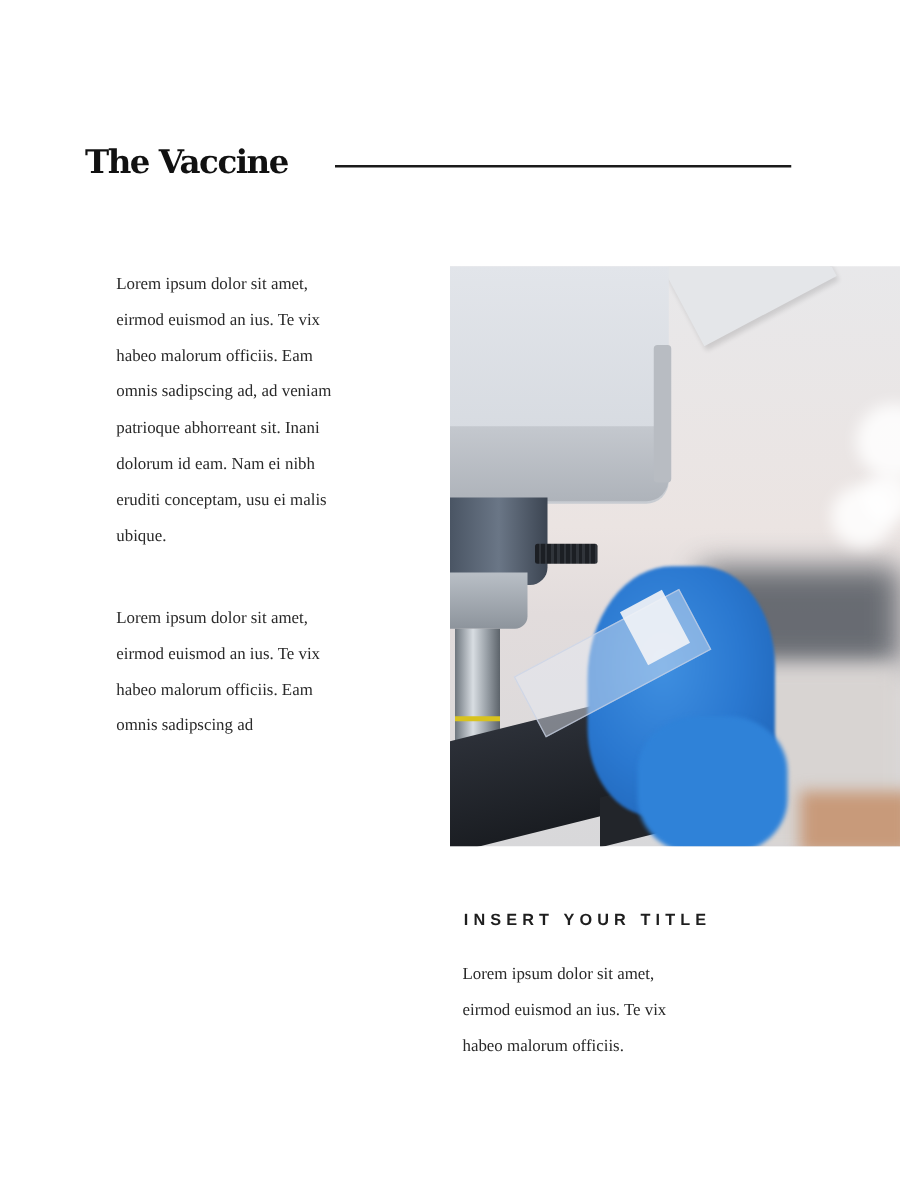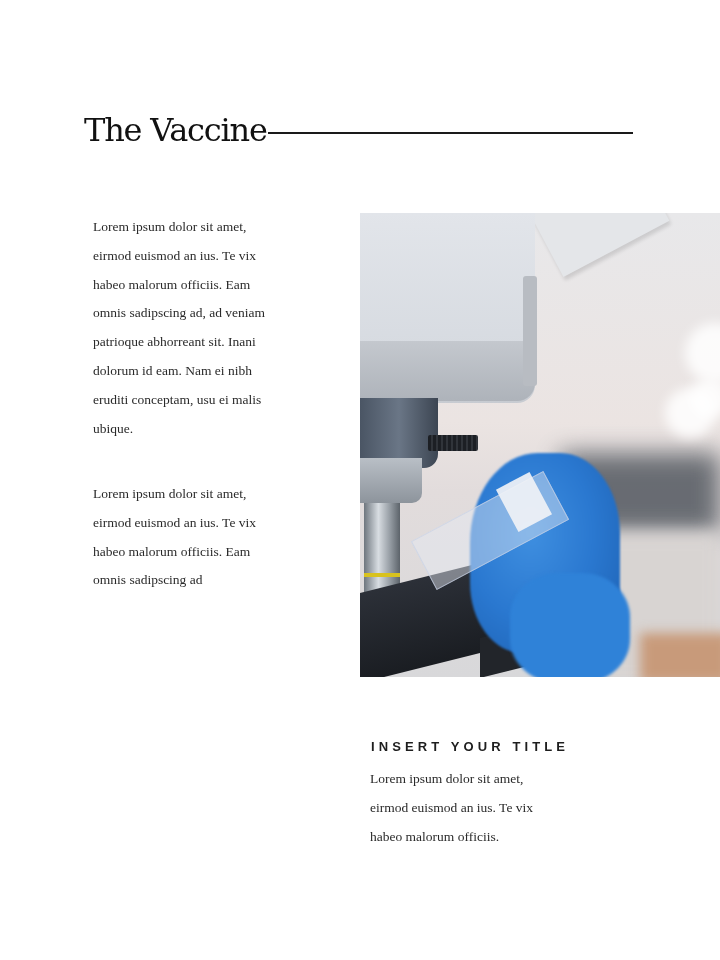--- a/index.html
+++ b/index.html
@@ -1,41 +1,41 @@
 <!DOCTYPE html>
 <html><head>
 <meta charset="utf-8">
 <style>
   * { margin: 0; padding: 0; box-sizing: border-box; }
   html, body { width: 720px; height: 960px; background: #ffffff; overflow: hidden; }
   body { position: relative; font-family: "Liberation Sans", sans-serif; color: #222; }
 
   .title {
-    position: absolute; left: 84px; top: 112px;
+    position: absolute; left: 68px; top: 112px;
     font-family: "DejaVu Serif", "Liberation Serif", serif;
-    font-weight: 400; font-size: 32px; letter-spacing: -1.2px;
+    font-weight: 700; font-size: 26px; letter-spacing: -1.2px;
     color: #111; line-height: 36px;
   }
   .rule {
     position: absolute; left: 268px; top: 132px; width: 365px; height: 1.5px;
     background: #1a1a1a;
   }
 
   .para {
     position: absolute; font-family: Liberation Serif, serif;
     font-size: 13.5px; line-height: 28.8px; color: #2a2a2a; white-space: pre-line;
   }
   .p1 { left: 93px; top: 213px; width: 230px; }
   .p2 { left: 93px; top: 480px; width: 230px; }
   .p3 { left: 370px; top: 765px; width: 230px; }
 
   .subtitle {
     position: absolute; left: 371px; top: 728px;
     font-family: "Liberation Sans", sans-serif; font-weight: bold;
-    font-size: 13px; letter-spacing: 4.1px; color: #1e1e1e; margin-top: 11px;
+    font-size: 13px; letter-spacing: 4.1px; color: #1e1e1e;
   }
 
   
   .photo {
     position: absolute; left: 360px; top: 213px; width: 360px; height: 464px;
     overflow: hidden;
     background: linear-gradient(180deg, #e8e8ea 0%, #ebe4e2 45%, #e2dcdc 60%, #d8d8da 100%);
   }
   .photo .bokeh { position: absolute; border-radius: 50%; background: rgba(255,255,255,0.85); filter: blur(6px); }
   .photo .darkbg { position: absolute; left: 200px; top: 240px; width: 160px; height: 80px; background: #4a5058; filter: blur(12px); opacity: .8; }

